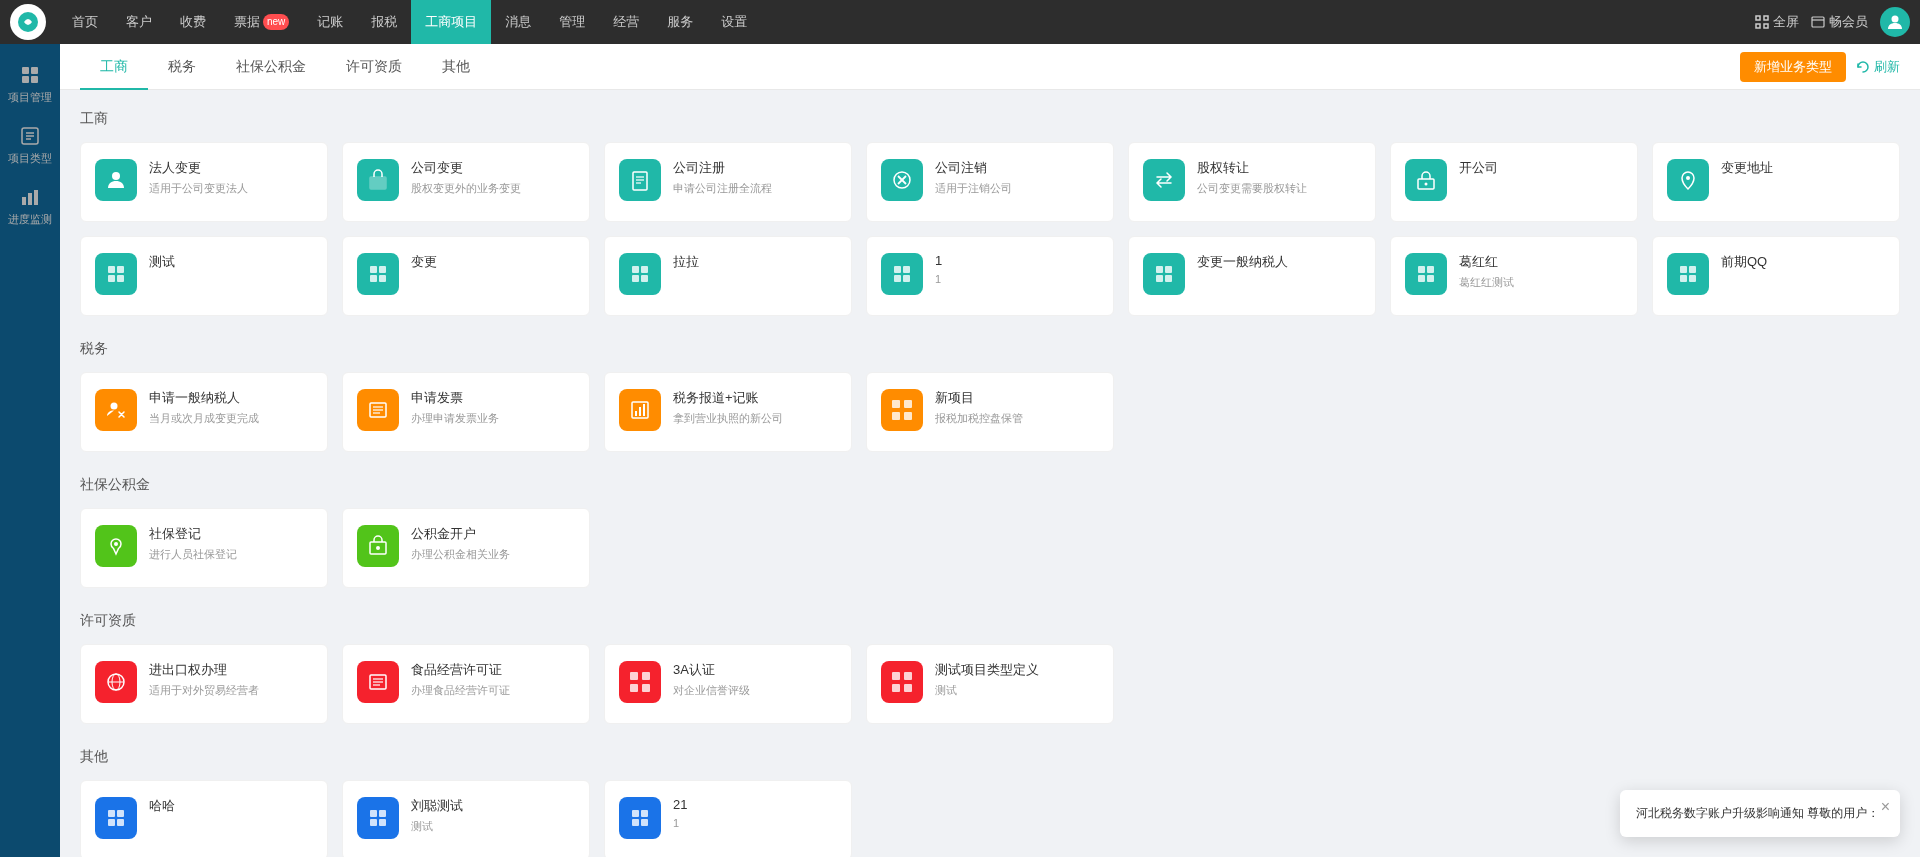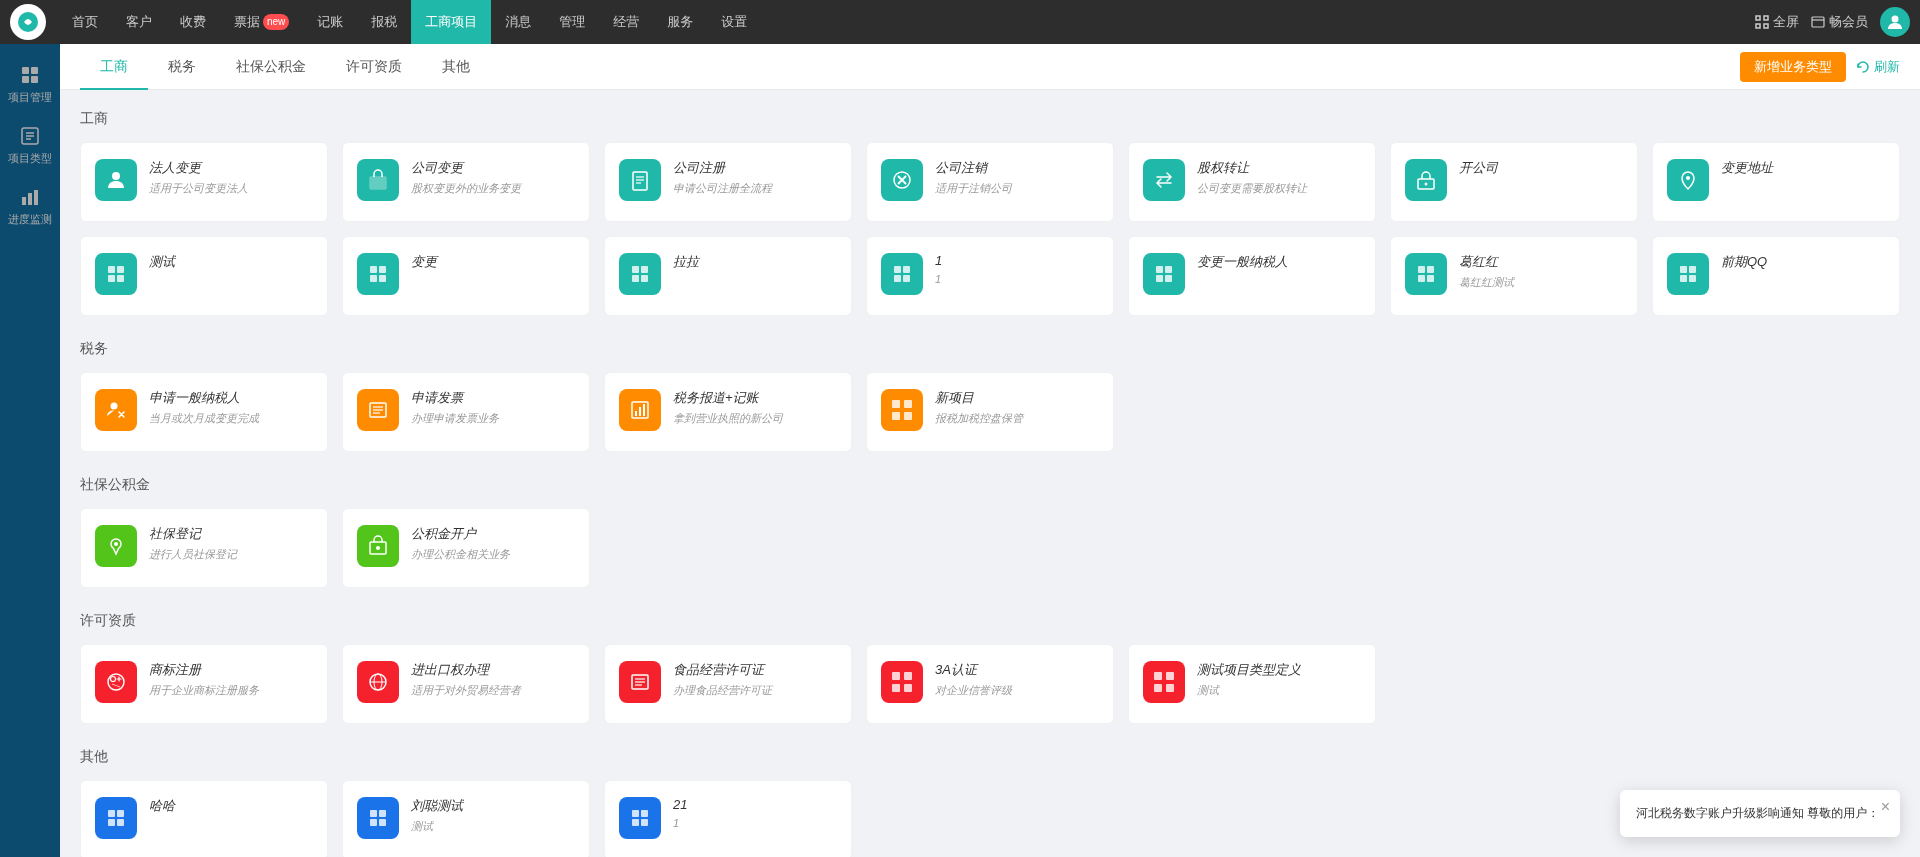--- a/index.html
+++ b/index.html
@@ -156,21 +156,21 @@
       min-height: 80px;
     }
     .card-icon {
       width: 42px; height: 42px;
       border-radius: 8px;
       display: flex; align-items: center; justify-content: center;
       flex-shrink: 0;
       font-size: 20px;
       color: #fff;
     }
-    .card-info { flex: 1; min-width: 0; font-style: italic; }
+    .card-info { flex: 1; min-width: 0; }
     .card-title { font-size: 13px; font-weight: 500; color: #333; margin-bottom: 4px; }
     .card-desc { font-size: 11px; color: #999; line-height: 1.4; }
 
     .bg-teal { background: #20b8a8; }
     .bg-orange { background: #ff8c00; }
     .bg-red { background: #f5222d; }
     .bg-green { background: #52c41a; }
     .bg-dark-blue { background: #1a73e8; }
 
     
@@ -582,34 +582,20 @@
         </div>
       </div>
     </div>
 
     <div class="section-title">许可资质</div>
     <div class="cards-grid">
       <div class="card">
         <div class="card-icon bg-red">
           <svg width="22" height="22" viewBox="0 0 22 22" fill="white">
               <circle cx="11" cy="11" r="8" fill="none" stroke="white" stroke-width="1.5"></circle>
-              <circle cx="8" cy="8" r="2.5" fill="none" stroke="white" stroke-width="1.2"></circle>
-              <path d="M12 8h4M14 6v4" stroke="white" stroke-width="1.2" stroke-linecap="round"></path>
-              <path d="M7 13l8 3" stroke="white" stroke-width="1" opacity="0.7"></path>
-            </svg>
-        </div>
-        <div class="card-info">
-          <div class="card-title">商标注册</div>
-          <div class="card-desc">用于企业商标注册服务</div>
-        </div>
-      </div>
-      <div class="card">
-        <div class="card-icon bg-red">
-          <svg width="22" height="22" viewBox="0 0 22 22" fill="white">
-              <circle cx="11" cy="11" r="8" fill="none" stroke="white" stroke-width="1.5"></circle>
               <ellipse cx="11" cy="11" rx="4" ry="8" fill="none" stroke="white" stroke-width="1"></ellipse>
               <line x1="3" y1="11" x2="19" y2="11" stroke="white" stroke-width="1"></line>
             </svg>
         </div>
         <div class="card-info">
           <div class="card-title">进出口权办理</div>
           <div class="card-desc">适用于对外贸易经营者</div>
         </div>
       </div>
       <div class="card">

